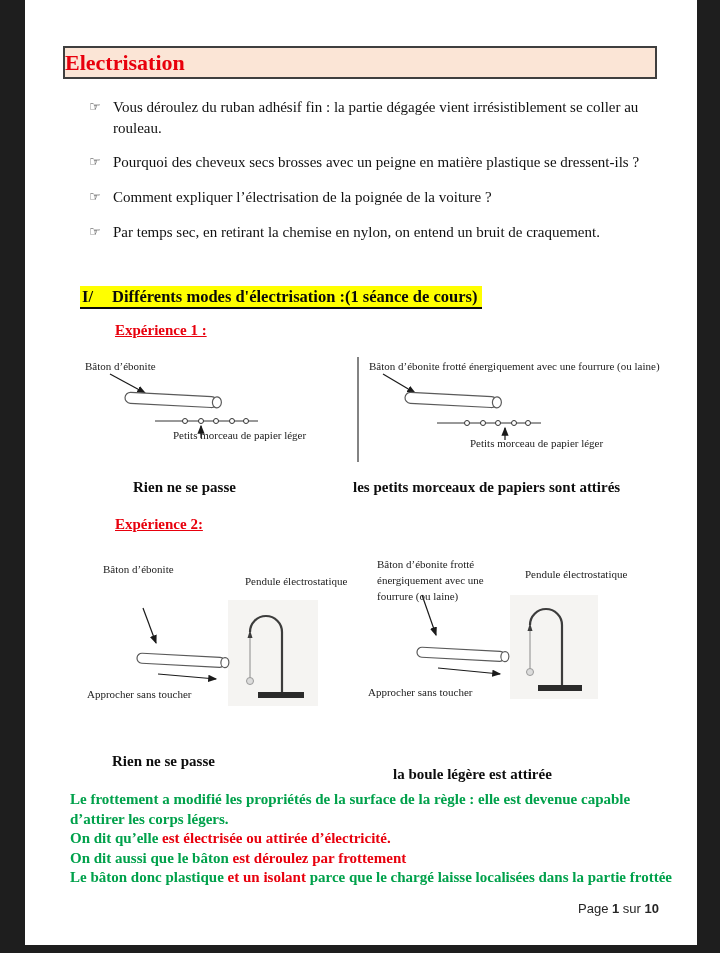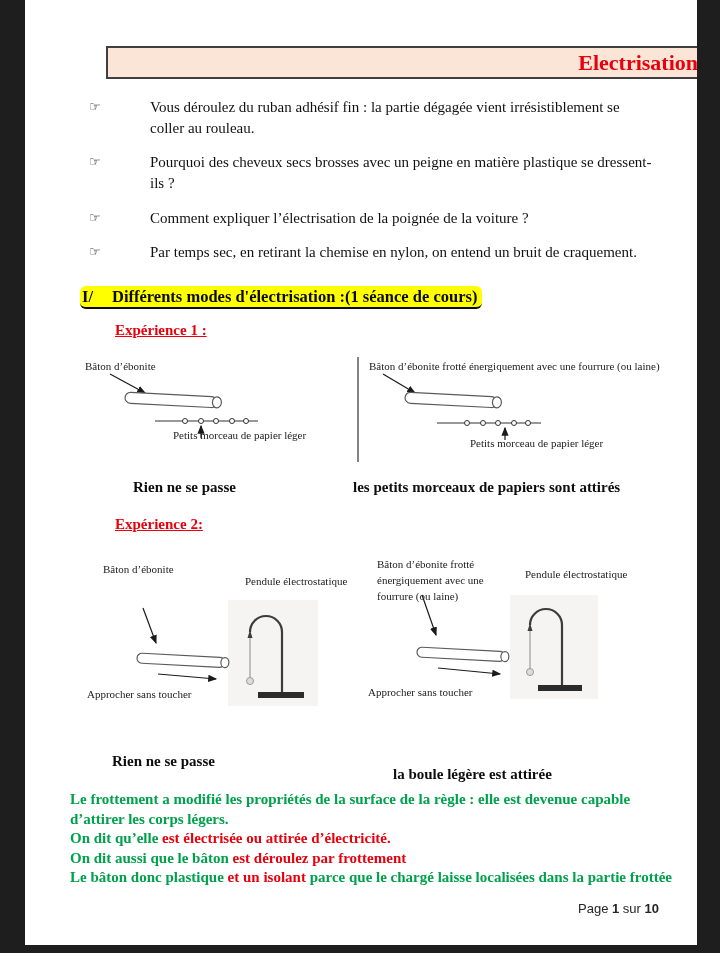--- a/index.html
+++ b/index.html
@@ -2,33 +2,33 @@
 <html><head>
 <meta charset="utf-8">
 <style>
   html,body{margin:0;padding:0;background:#000;}
   .stage{position:relative;width:720px;height:953px;background:#1e1e1e;overflow:hidden;
          font-family:"Liberation Serif",serif;}
   .page{position:absolute;left:25px;top:0;width:672px;height:945px;background:#ffffff;overflow:hidden;}
 
   
   .title-box{position:absolute;left:38px;top:46px;width:590px;height:29px;background:#fbe5d6;
-             border:2px solid #3f3f3f;display:flex;align-items:center;justify-content:flex-end;margin-left:43px;}
+             border:2px solid #3f3f3f;display:flex;align-items:center;justify-content:flex-start;}
   .title-box span{color:#e8000d;font-weight:bold;font-size:22px;}
 
   
   .bullets{position:absolute;left:64px;top:97px;width:568px;}
   .bullet{display:flex;margin-bottom:14px;font-size:15px;line-height:1.38;color:#111;}
   .hand{width:24px;flex:0 0 24px;font-family:"DejaVu Sans",sans-serif;font-size:13px;color:#333;padding-top:1px;}
-  .btext{flex:1;margin-left:37px;}
+  .btext{flex:1;}
 
   
   .section-line{position:absolute;left:55px;top:287px;}
   .hl{background:#ffff00;border-bottom:2px solid #0a0a0a;padding:1px 5px 1px 2px;
-      font-weight:bold;font-size:16.5px;color:#0a0a0a;border-radius:6px;}
+      font-weight:bold;font-size:16.5px;color:#0a0a0a;}
   .tab{display:inline-block;width:19px;}
 
   .exp-heading{position:absolute;color:#e8000d;font-weight:bold;font-size:15px;text-decoration:underline;}
   .e1{left:90px;top:322px;}
   .e2{left:90px;top:516px;}
 
   .fig-label{position:absolute;font-size:11px;color:#222;white-space:nowrap;}
   .pre{white-space:pre-line;line-height:16px;}
   .divider{position:absolute;left:332px;top:357px;width:2px;height:105px;background:#838383;}
 

